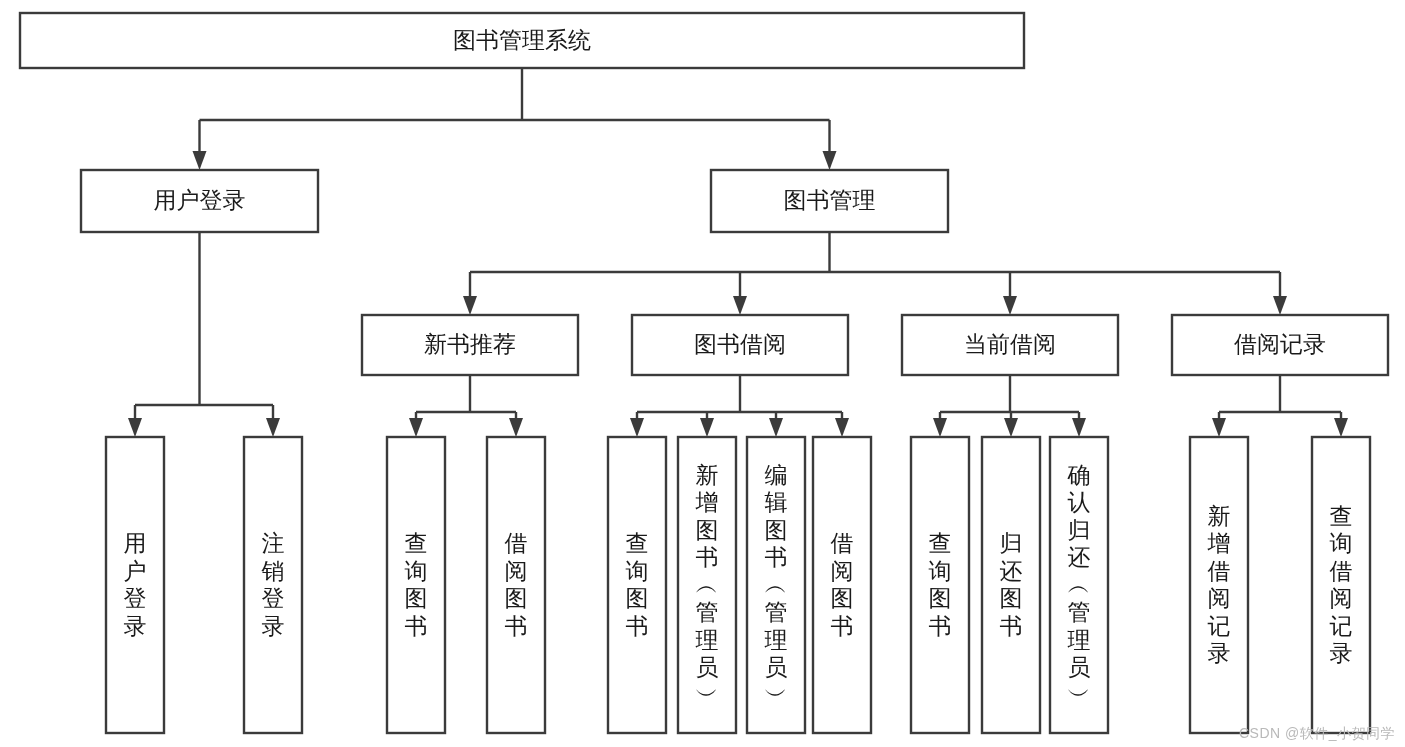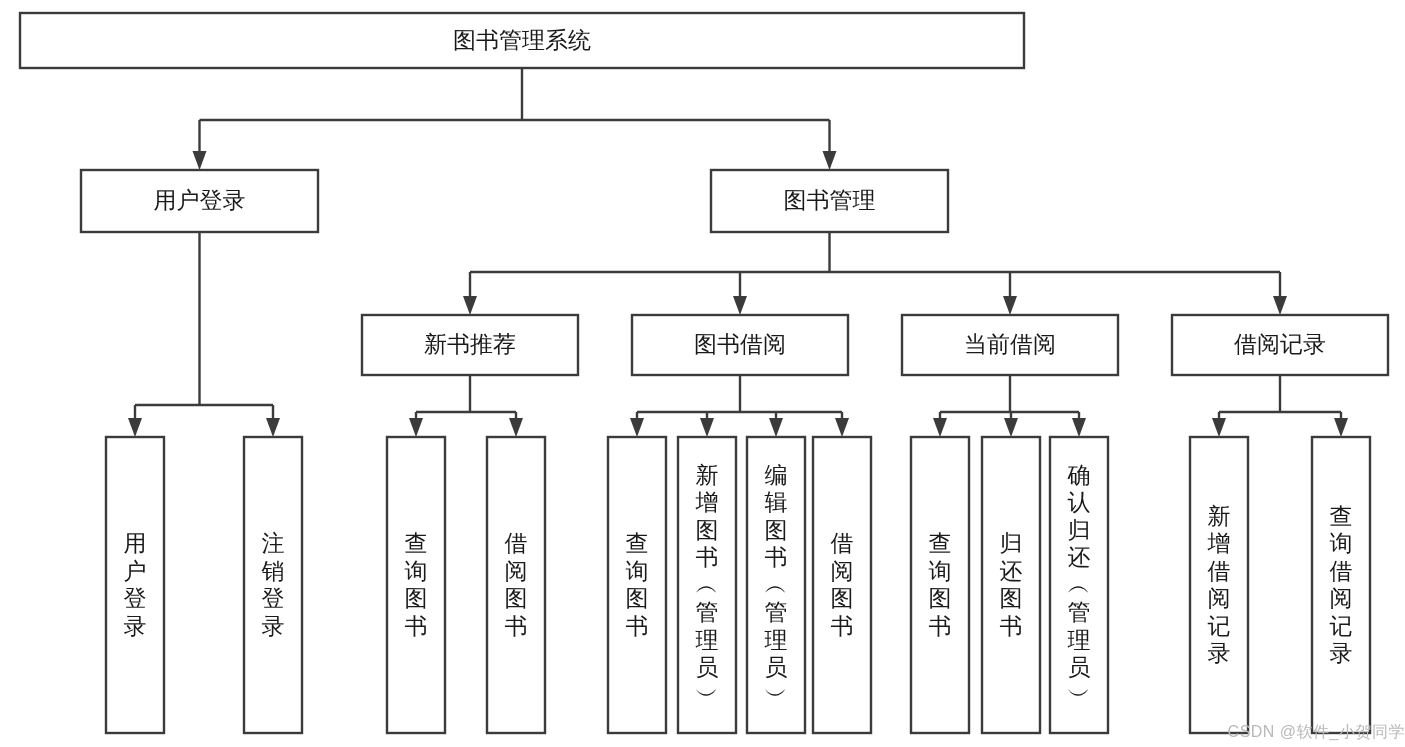--- a/index.html
+++ b/index.html
@@ -49,24 +49,24 @@
     dominant-baseline: middle;
   }
   .node-label-v {
     font-family: "Liberation Sans", "DejaVu Sans", sans-serif;
     font-size: 23px;
     fill: #1a1a1a;
     text-anchor: middle;
   }
   .watermark {
     position: absolute;
-    right: 0;
+    right: 10px;
     bottom: 4px;
     font-family: "Liberation Sans", "DejaVu Sans", sans-serif;
-    font-size: 16px;
+    font-size: 14px;
     color: #b9b9b9;
     letter-spacing: 0.5px;
     white-space: nowrap;
     user-select: none;
   }
 </style>
 </head>
 <body>
 
 <div id="diagram-root">

